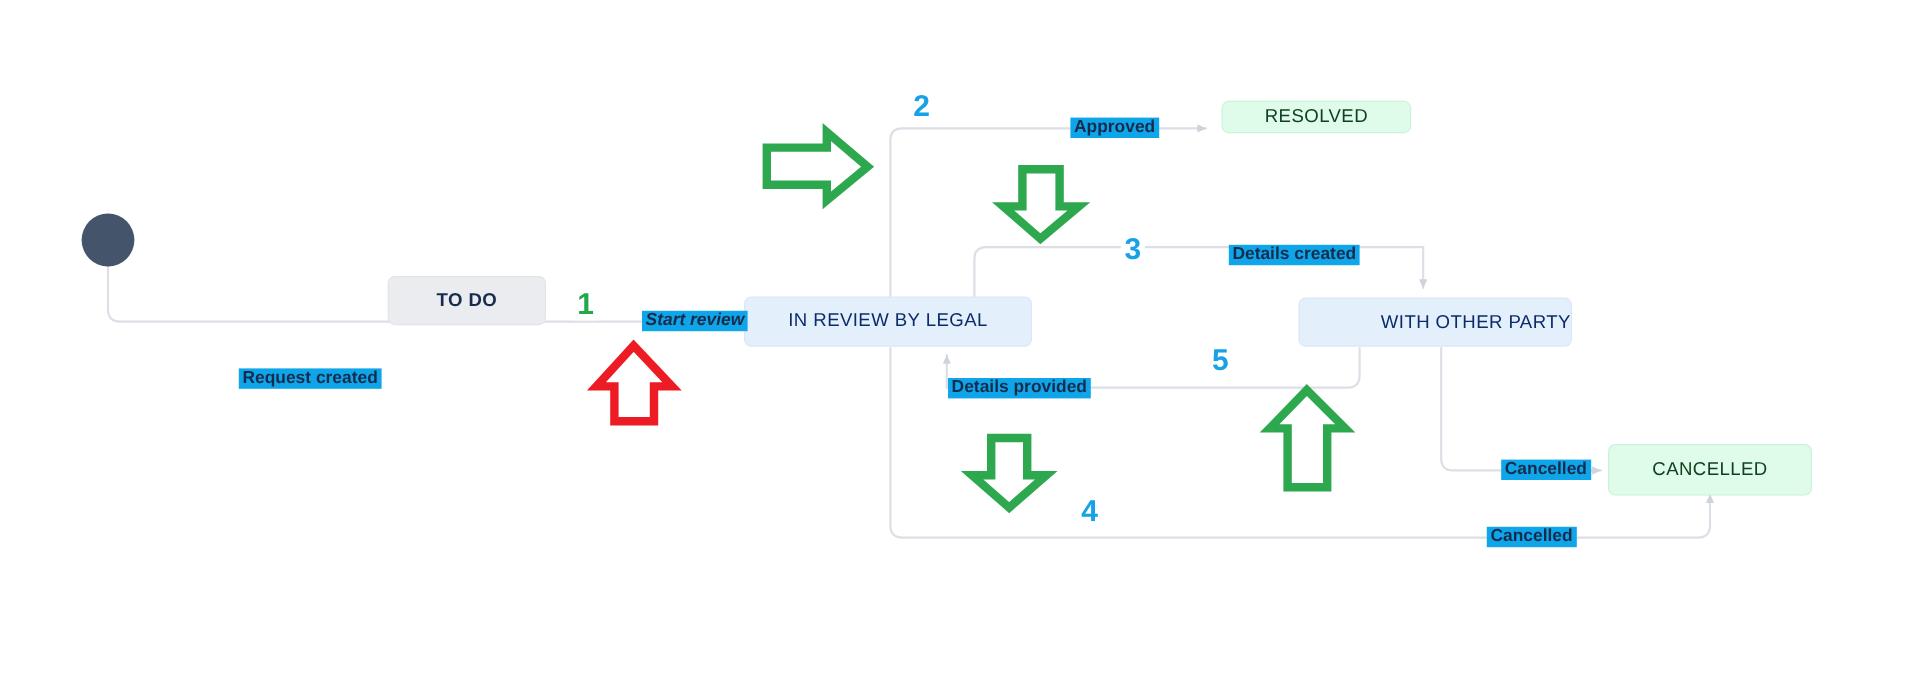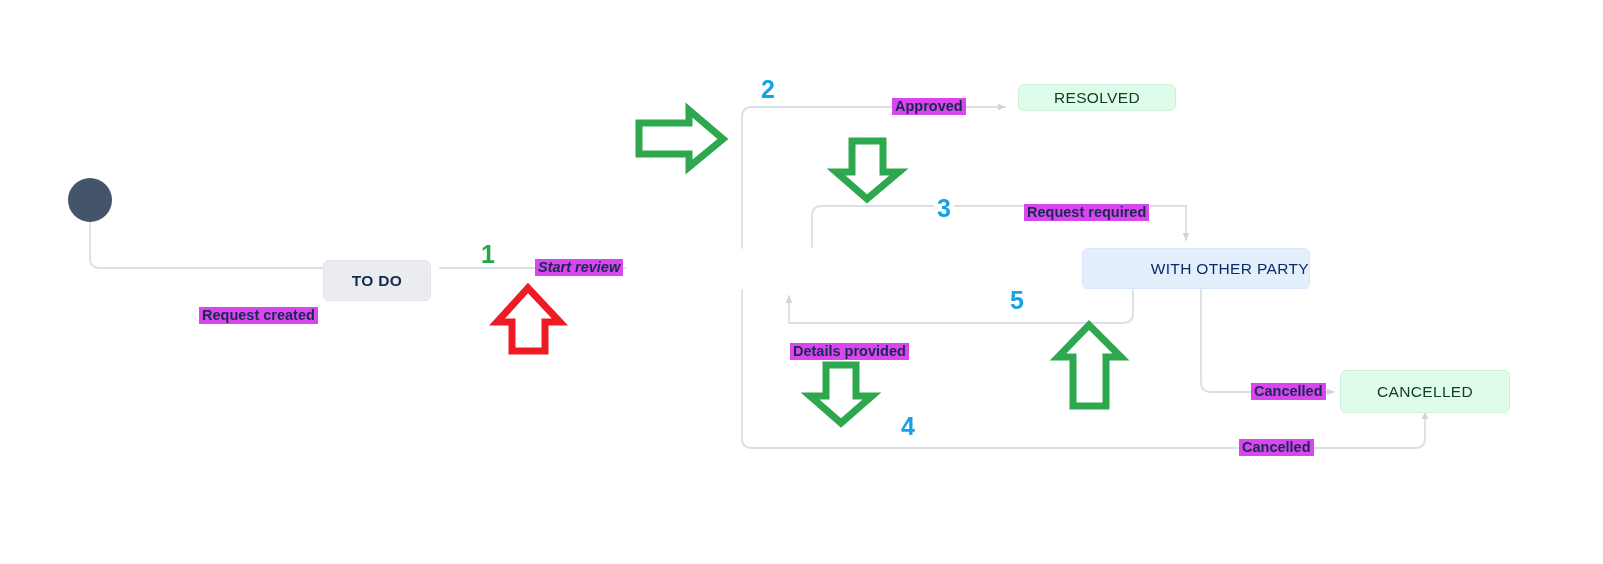--- a/index.html
+++ b/index.html
@@ -72,21 +72,21 @@
     border-radius: 50%;
     background: #44546b;
   }
 
   
   .wire-label {
     position: absolute;
     font-size: 14.5px;
     font-weight: 700;
     color: #172b4d;
-    background: #d946ef;
+    background: #0ea5e9;
     white-space: nowrap;
     padding: 0 3px;
     line-height: 17px;
   }
 
   
   .callout {
     position: absolute;
     font-size: 25px;
     font-weight: 700;
@@ -122,46 +122,49 @@
       <path d="M1133,290 L1133,313 Q1133,323 1123,323 L789,323 L789,296" marker-end="url(#ah)"></path>
 
       <path d="M1201,290 L1201,382 Q1201,392 1211,392 L1334,392" marker-end="url(#ah)"></path>
 
       <path d="M742,290 L742,438 Q742,448 752,448 L1415,448 Q1425,448 1425,438 L1425,412" marker-end="url(#ah)"></path>
     </g>
   </svg>
 
   <div class="start-dot" style="left:68px; top:178px;"></div>
 
-  <div class="node node-todo" style="left:323px; top:260px; width:108px; height:41px;">
+  <div class="node node-todo" style="left:323px; top:230px; width:132px; height:41px;">
     <span>TO DO</span>
   </div>
 
+  <div class="node node-blue" style="left:620px; top:247px; width:240px; height:42px;">
+    <span>IN REVIEW BY LEGAL</span>
+  </div>
 
   <div class="node node-green" style="left:1018px; top:84px; width:158px; height:27px;">
     <span>RESOLVED</span>
   </div>
 
   <div class="node node-blue" style="left:1082px; top:248px; width:228px; height:41px;justify-content:flex-end;">
     <span>WITH OTHER PARTY</span>
   </div>
 
   <div class="node node-green" style="left:1340px; top:370px; width:170px; height:43px;">
     <span>CANCELLED</span>
   </div>
 
   <div class="wire-label" style="left:199px; top:259px;margin-top:48px;">Request created</div>
 
   <div class="wire-label" style="left:535px; top:259px;font-style:italic;">Start review</div>
 
   <div class="wire-label" style="left:892px; top:98px;">Approved</div>
 
-  <div class="wire-label" style="left:1024px; top:204px;">Request required</div>
-
-  <div class="wire-label" style="left:790px; top:315px;margin-top:28px;">Details provided</div>
+  <div class="wire-label" style="left:1024px; top:204px;">Details created</div>
+
+  <div class="wire-label" style="left:790px; top:315px;">Details provided</div>
 
   <div class="wire-label" style="left:1251px; top:383px;">Cancelled</div>
 
   <div class="wire-label" style="left:1239px; top:439px;">Cancelled</div>
 
   <div class="callout callout-green" style="left:478px; top:242px;">1</div>
 
   <div class="callout callout-blue" style="left:758px; top:77px;">2</div>
 
   <div class="callout callout-blue" style="left:934px; top:196px;">3</div>

